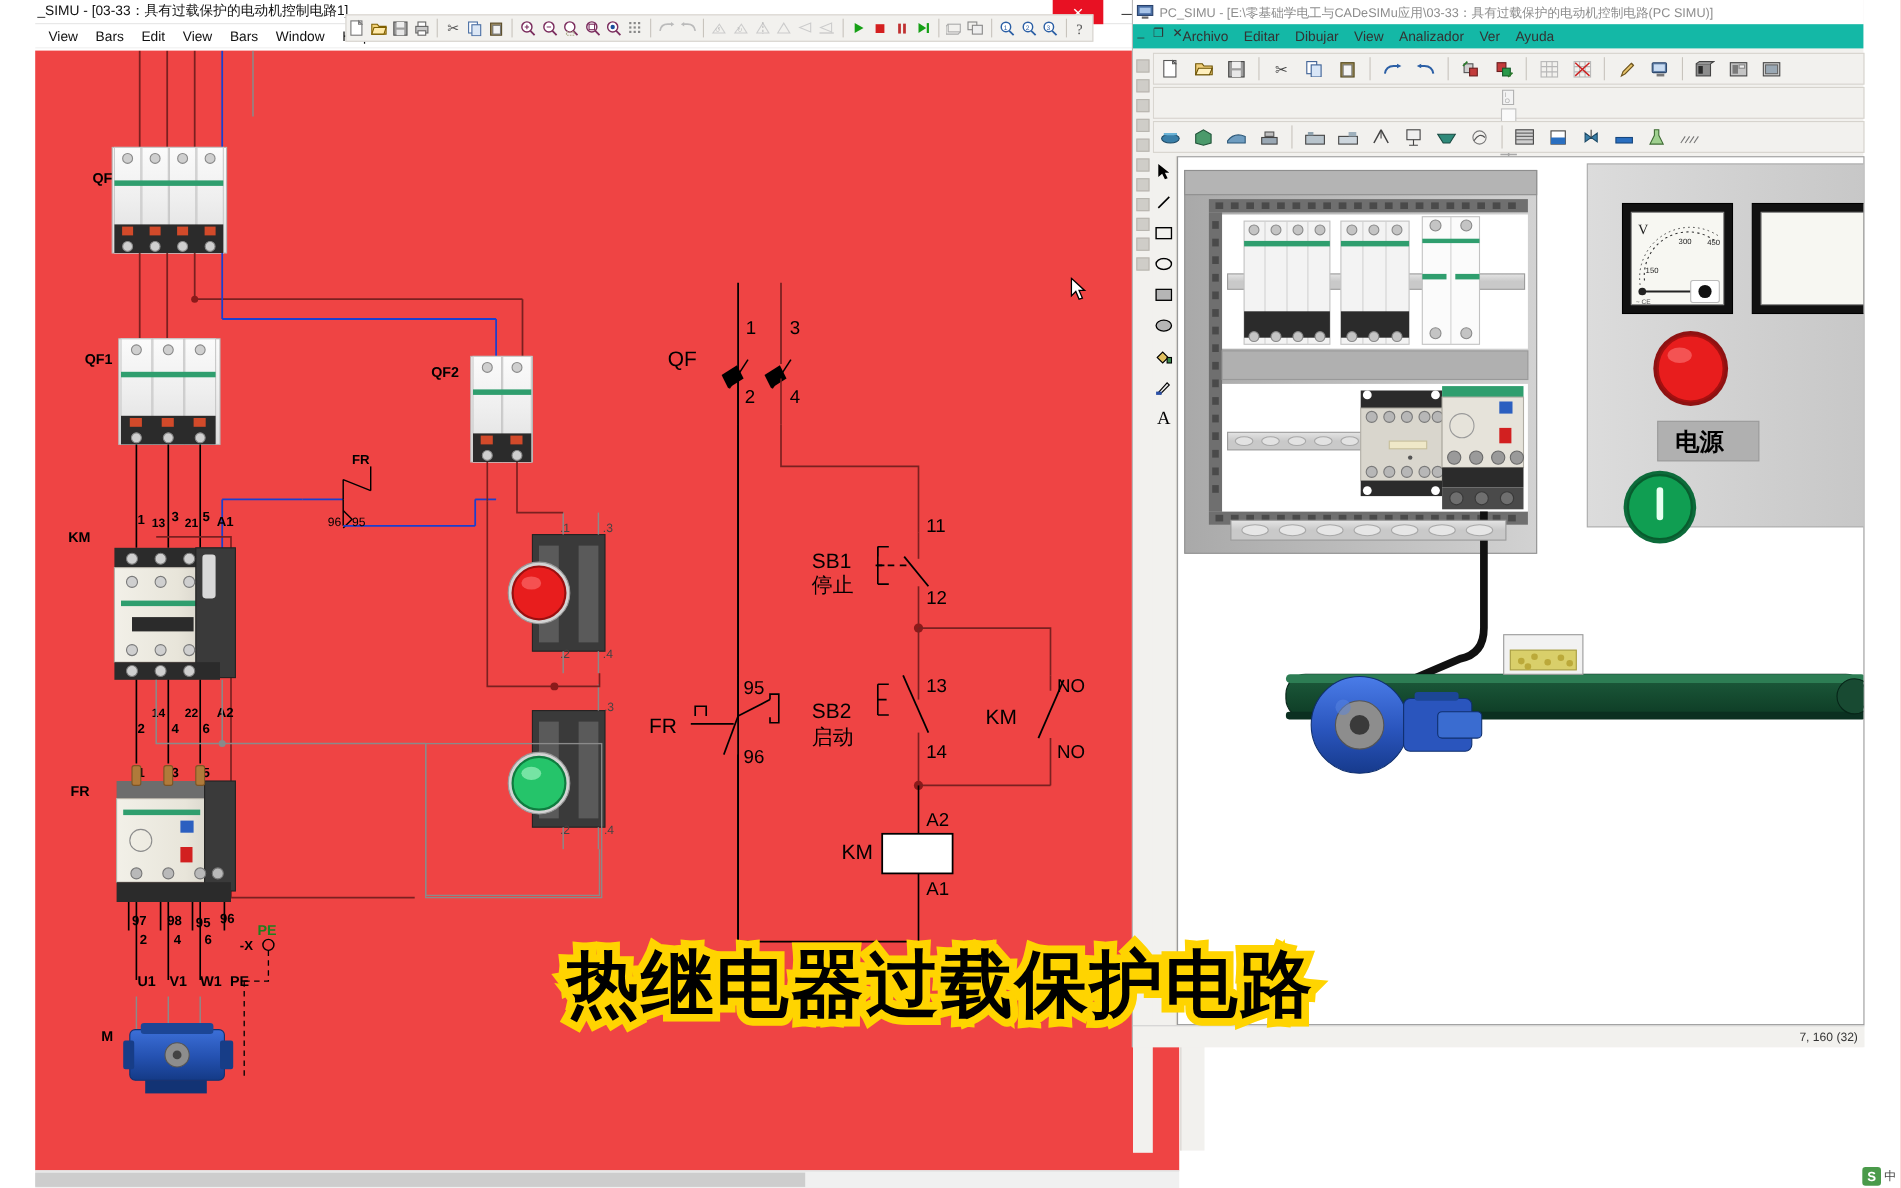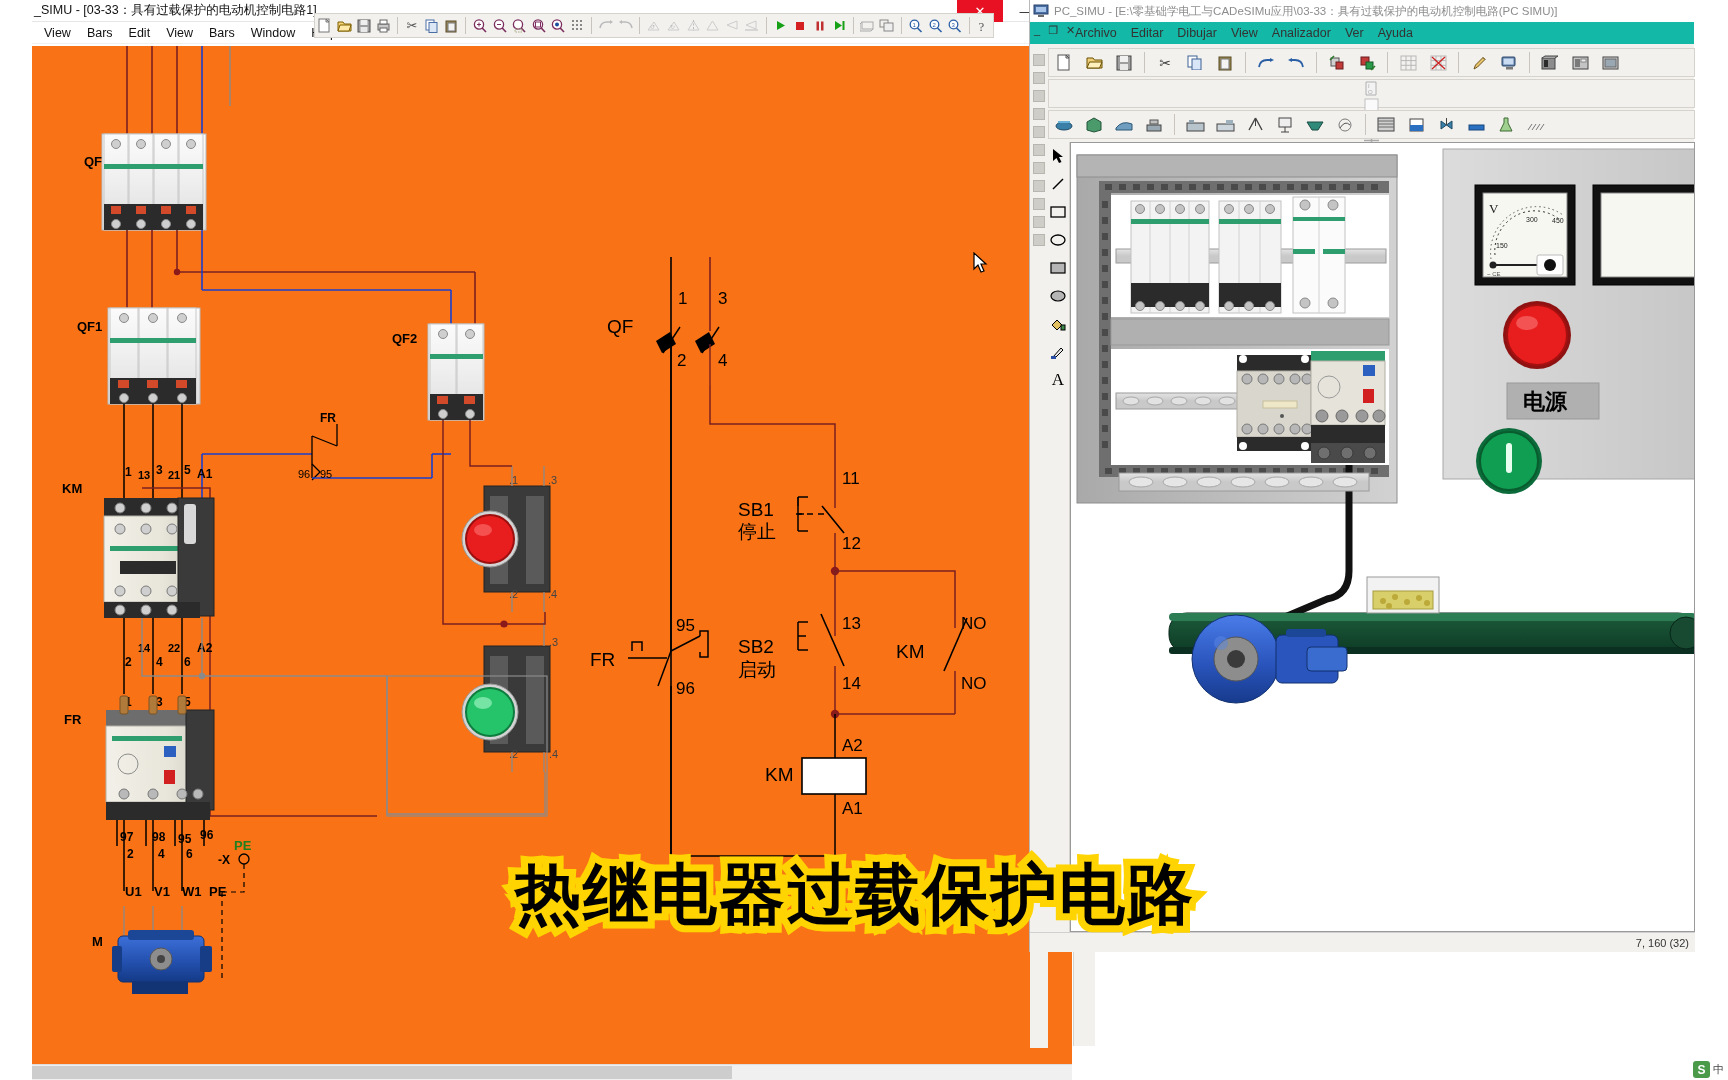--- a/index.html
+++ b/index.html
@@ -33,21 +33,21 @@
   
   #cad-toolbar-top {
     position:absolute; left:282px; top:13px; width:680px; height:25px;
     background:#f2f1ee; border:1px solid #d6d3cd; display:flex; align-items:center;
   }
   .tb-ico { width:24px; height:21px; display:flex; align-items:center; justify-content:center;
             font-size:13px; color:#555; }
   .tb-sep { width:1px; height:17px; background:#c8c4bd; margin:0 4px; }
 
   
-  #cad-canvas { position:absolute; left:0; top:46px; width:1040px; height:1018px; background:#f97316;
+  #cad-canvas { position:absolute; left:0; top:46px; width:1040px; height:1018px; background:#ef4444;
                 overflow:hidden; }
 
   
   #cad-right-strip { position:absolute; left:1041px; top:46px; width:22px; height:1000px;
                      background:#f2f1ee; border-left:1px solid #d6d3cd; }
   .strip-cell { width:14px; height:13px; margin:5px auto 0; background:#cfcdc8; border:1px solid #b9b6b0; }
 
   
   #cad-hscroll { position:absolute; left:0; bottom:0; width:1040px; height:16px; background:#f0f0f0;
                  border-top:1px solid #ddd; }

